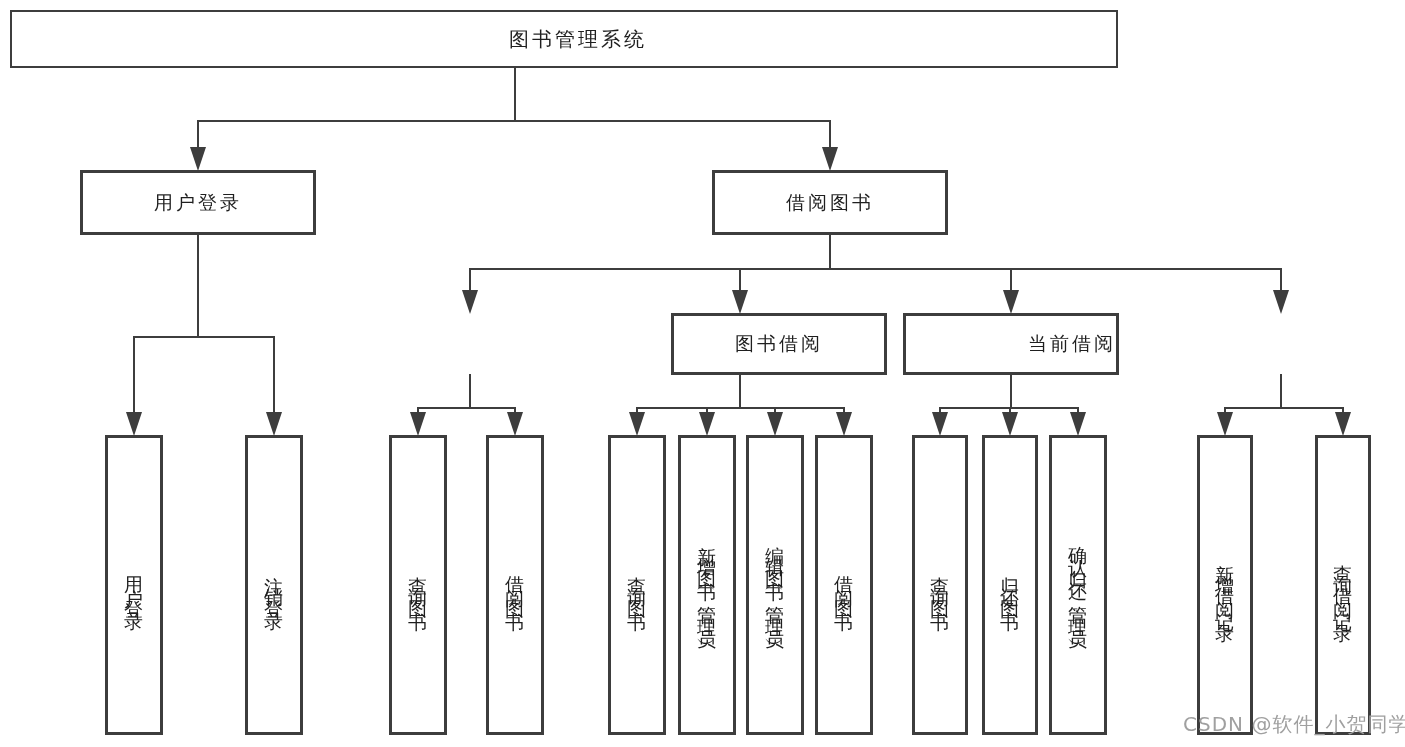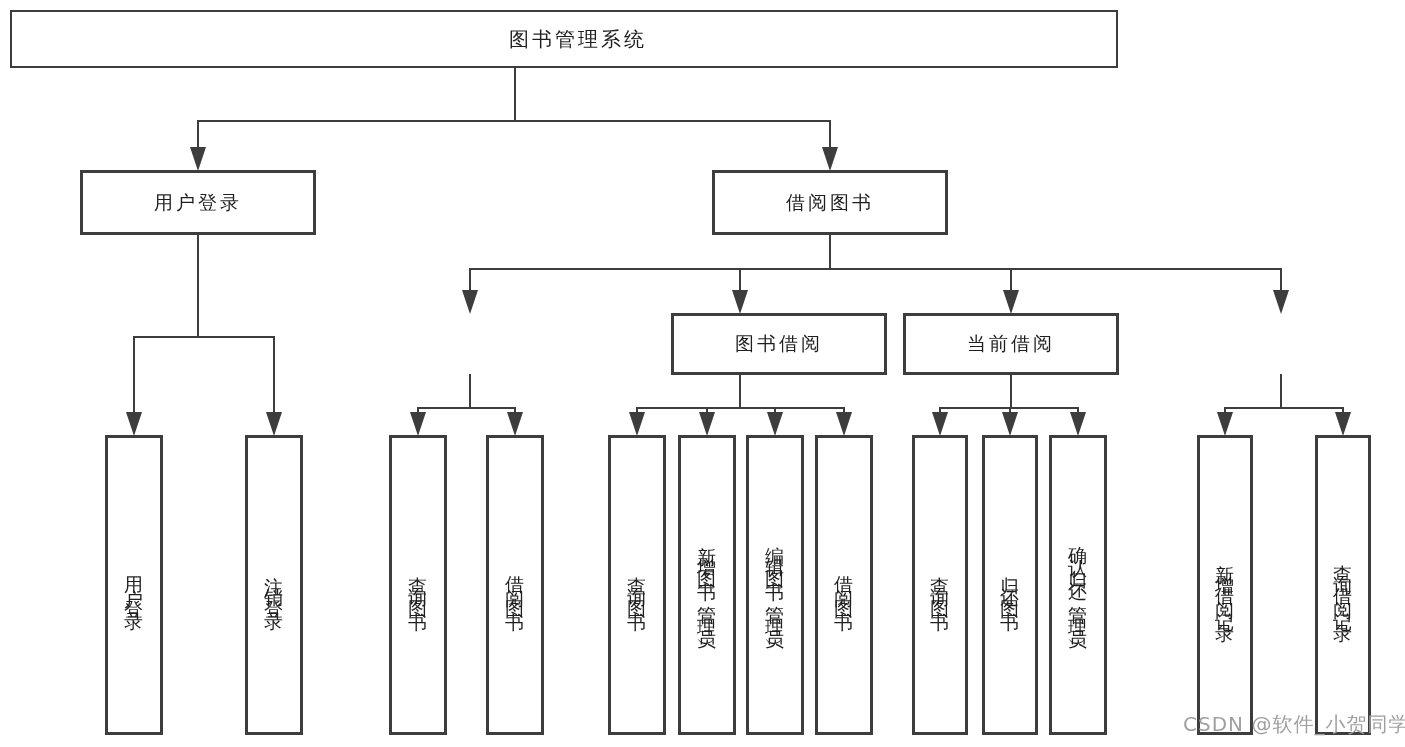--- a/index.html
+++ b/index.html
@@ -70,21 +70,21 @@
     </div>
     <div class="node node-h" style="left: 80px; top: 170px; width: 236px; height: 65px;">
       <span class="label">用户登录</span>
     </div>
     <div class="node node-h" style="left: 712px; top: 170px; width: 236px; height: 65px;">
       <span class="label">借阅图书</span>
     </div>
     <div class="node node-h" style="left: 632px; top: 313px; width: 216px; height: 62px; margin-left: 39px;">
       <span class="label">图书借阅</span>
     </div>
-    <div class="node node-h" style="left: 903px; top: 313px; width: 216px; height: 62px;">
+    <div class="node node-h" style="left: 903px; top: 313px; width: 216px; height: 62px; justify-content: flex-end;">
       <span class="label">当前借阅</span>
     </div>
     <div class="node node-v" style="left: 105px; top: 435px; width: 58px; height: 300px;">
       <span class="label">用户登录</span>
     </div>
     <div class="node node-v" style="left: 245px; top: 435px; width: 58px; height: 300px;">
       <span class="label">注销登录</span>
     </div>
     <div class="node node-v" style="left: 389px; top: 435px; width: 58px; height: 300px;">
       <span class="label">查询图书</span>

